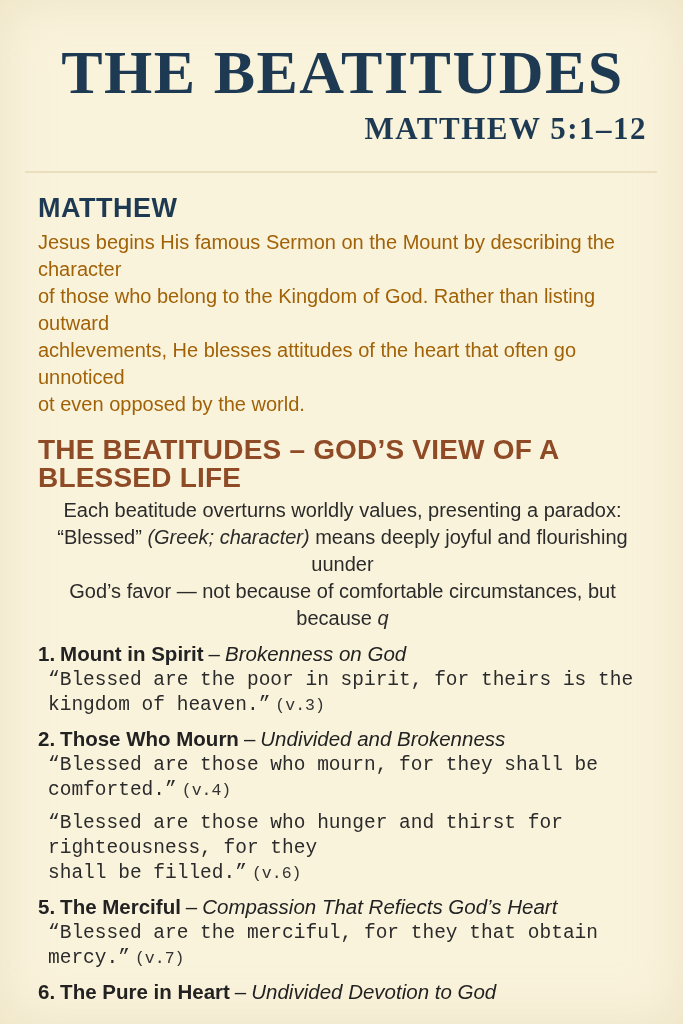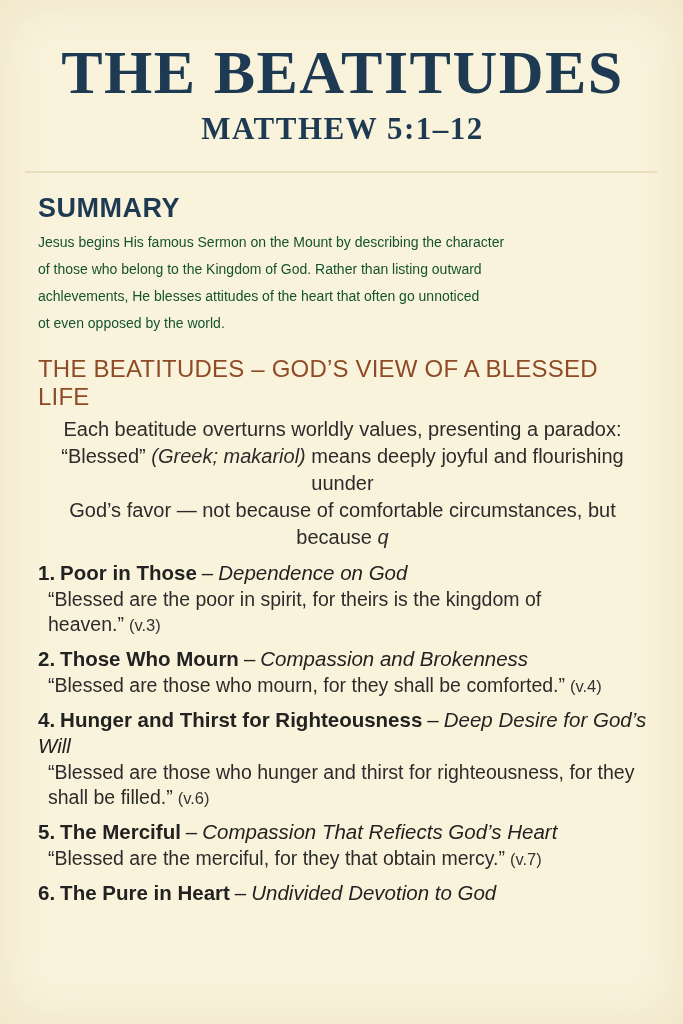--- a/index.html
+++ b/index.html
@@ -24,47 +24,47 @@
     text-align:center;
     margin:0;
   }
   .subtitle {
     font-family:"Liberation Serif", serif;
     font-weight:700;
     font-size:31px;
     line-height:36px;
     letter-spacing:1.5px;
     color:#1e3a52;
-    text-align:center;
+    text-align:right;
     margin:7px 0 0;
   }
   .divider {
     border:none;
     border-top:2px solid #e9dfbd;
     margin:24px -10px 0 -13px;
   }
   .summary-heading {
     font-size:27px;
     line-height:28px;
     font-weight:700;
     letter-spacing:0.5px;
     color:#1e3a52;
     margin:21px 0 0;
   }
   .body-text {
-    font-size:14px;
+    font-size:20px;
     line-height:27px;
     margin:7px 0 0;
     white-space:pre-line;
-    color:#14532d;
+    color:#a16207;
   }
   .section-heading {
-    font-size:24px;
+    font-size:28px;
     line-height:28px;
-    font-weight:400;
+    font-weight:700;
     letter-spacing:0.2px;
     color:#8f4a26;
     margin:18px 0 0;
   }
   .intro {
     font-size:20px;
     line-height:27px;
     margin:5px 0 0;
     white-space:pre-line;
     text-align:center;
@@ -80,65 +80,65 @@
   }
   .item-number { margin-right:5px; }
   .item-sep { font-weight:400; margin:0 5px; }
   .item-subtitle { font-style:italic; font-weight:400; }
   .item-quote {
     font-size:19.5px;
     line-height:25px;
     margin:1px 0 0 10px;
     white-space:pre-line;
     color:#2b2b2b;
+    font-family:Liberation Mono, monospace;
   }
   .verse { font-size:16.5px; margin-left:5px; color:#333; }
 </style>
 </head>
 <body>
 
 <div class="page">
 
   <header>
     <h1 class="title">THE BEATITUDES</h1>
     <h2 class="subtitle">MATTHEW 5:1–12</h2>
   </header>
 
   <hr class="divider">
 
   <section>
-    <h3 class="summary-heading">SUMMARY</h3>
+    <h3 class="summary-heading">MATTHEW</h3>
     <p class="body-text">Jesus begins His famous Sermon on the Mount by describing the character
 of those who belong to the Kingdom of God. Rather than listing outward
 achlevements, He blesses attitudes of the heart that often go unnoticed
 ot even opposed by the world.</p>
   </section>
 
   <section>
     <h3 class="section-heading">THE BEATITUDES – GOD’S VIEW OF A BLESSED LIFE</h3>
 
     <p class="intro"><span>Each beatitude overturns worldly values, presenting a paradox:
-“Blessed” </span><span class="italic">(Greek; makariol)</span><span> means deeply joyful and flourishing uunder
+“Blessed” </span><span class="italic">(Greek; character)</span><span> means deeply joyful and flourishing uunder
 God’s favor — not because of comfortable circumstances, but because </span><span class="italic">q</span></p>
 
     <ol class="items">
 
       <li class="item">
-        <div class="item-title"><span class="item-number">1.</span><span>Poor in Those</span><span class="item-sep">–</span><span class="item-subtitle">Dependence on God</span></div>
+        <div class="item-title"><span class="item-number">1.</span><span>Mount in Spirit</span><span class="item-sep">–</span><span class="item-subtitle">Brokenness on God</span></div>
         <div class="item-quote"><span>“Blessed are the poor in spirit, for theirs is the kingdom of heaven.”</span><span class="verse">(v.3)</span></div>
       </li>
 
       <li class="item">
-        <div class="item-title"><span class="item-number">2.</span><span>Those Who Mourn</span><span class="item-sep">–</span><span class="item-subtitle">Compassion and Brokenness</span></div>
+        <div class="item-title"><span class="item-number">2.</span><span>Those Who Mourn</span><span class="item-sep">–</span><span class="item-subtitle">Undivided and Brokenness</span></div>
         <div class="item-quote"><span>“Blessed are those who mourn, for they shall be comforted.”</span><span class="verse">(v.4)</span></div>
       </li>
 
 
       <li class="item">
-        <div class="item-title"><span class="item-number">4.</span><span>Hunger and Thirst for Righteousness</span><span class="item-sep">–</span><span class="item-subtitle">Deep Desire for God’s Will</span></div>
         <div class="item-quote"><span>“Blessed are those who hunger and thirst for righteousness, for they
 shall be filled.”</span><span class="verse">(v.6)</span></div>
       </li>
 
       <li class="item">
         <div class="item-title"><span class="item-number">5.</span><span>The Merciful</span><span class="item-sep">–</span><span class="item-subtitle">Compassion That Refiects God’s Heart</span></div>
         <div class="item-quote"><span>“Blessed are the merciful, for they that obtain mercy.”</span><span class="verse">(v.7)</span></div>
       </li>
 
       <li class="item">

